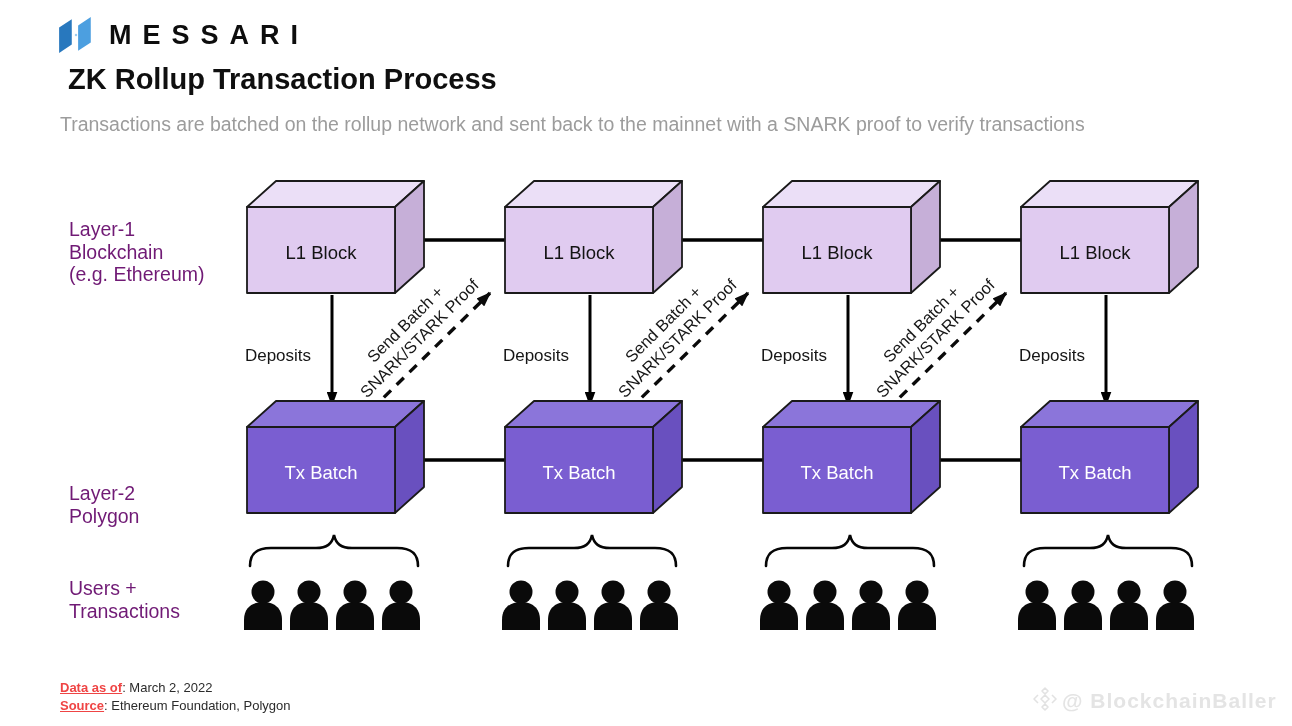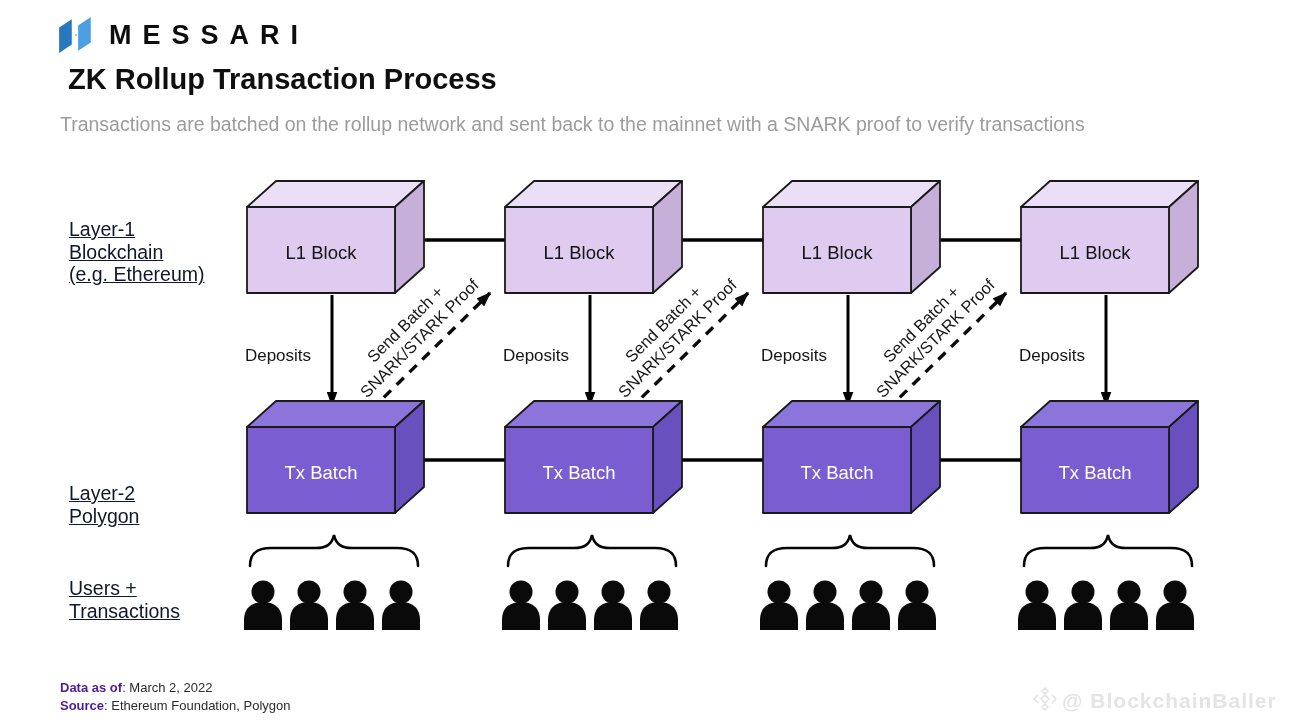--- a/index.html
+++ b/index.html
@@ -4,38 +4,38 @@
 <style>
   html,body{margin:0;padding:0;background:#fff;}
   .canvas{position:relative;width:1292px;height:726px;background:#ffffff;overflow:hidden;
           font-family:"Liberation Sans",sans-serif;}
   
   .logo-row{position:absolute;left:57px;top:16px;display:flex;align-items:center;gap:14px;}
   .logo-text{font-size:27px;font-weight:800;letter-spacing:11px;color:#0d0d0d;}
   .title{position:absolute;left:68px;top:63px;font-size:29px;font-weight:800;color:#0f0f0f;}
   .subtitle{position:absolute;left:60px;top:113px;font-size:19.5px;color:#9c9c9c;}
   
-  .rowlabel{position:absolute;left:69px;font-size:19.5px;color:#0f172a;line-height:1.16;text-decoration:underline;}
+  .rowlabel{position:absolute;left:69px;font-size:19.5px;color:#701a75;line-height:1.16;}
   #lbl-l1{top:218px;} #lbl-l2{top:440px;margin-top:42px;} #lbl-users{top:577px;}
   
   svg.diagram{position:absolute;left:0;top:0;}
   .diagram text{font-family:"Liberation Sans",sans-serif;}
   .face{stroke:#1a1a1a;stroke-width:1.8;stroke-linejoin:round;}
   .bl{font-size:18.5px;text-anchor:middle;fill:#141414;}
   .blw{fill:#ffffff;}
   .dep{font-size:17px;text-anchor:middle;fill:#161616;}
   .sb{font-size:16.5px;text-anchor:middle;fill:#161616;}
   .arrow{stroke:#000;stroke-width:3;}
   .connector{stroke:#000;stroke-width:3.6;}
   .darrow{stroke:#0a0a0a;stroke-width:3.4;stroke-dasharray:10 8;fill:none;}
   .brace{stroke:#050505;stroke-width:2.6;fill:none;stroke-linecap:round;}
   .person{fill:#0a0a0a;}
   
   .footer{position:absolute;left:60px;top:679px;font-size:13px;color:#2b2b2b;line-height:1.38;}
-  .footer b{font-weight:700;color:#4c1d95;}
+  .footer b{font-weight:700;color:#ef4444;text-decoration:underline;}
   
   .watermark{position:absolute;left:1030px;top:686px;display:flex;align-items:center;gap:2px;
              color:#e4e4e4;font-weight:700;font-size:21px;letter-spacing:1px;
              text-shadow:0 1px 0 #ffffff;}
 </style>
 </head>
 <body>
 
 <div class="canvas">
 

